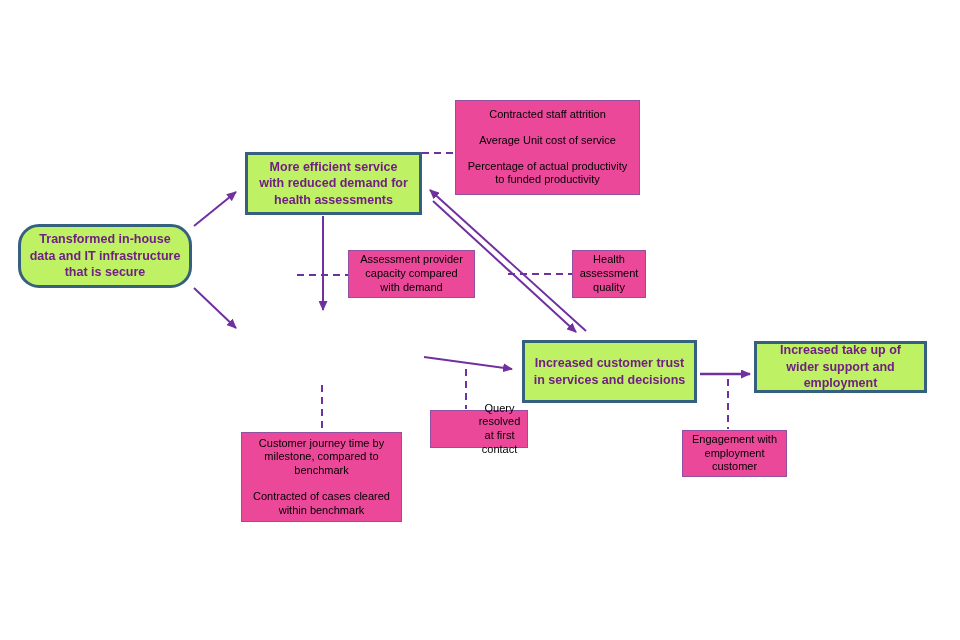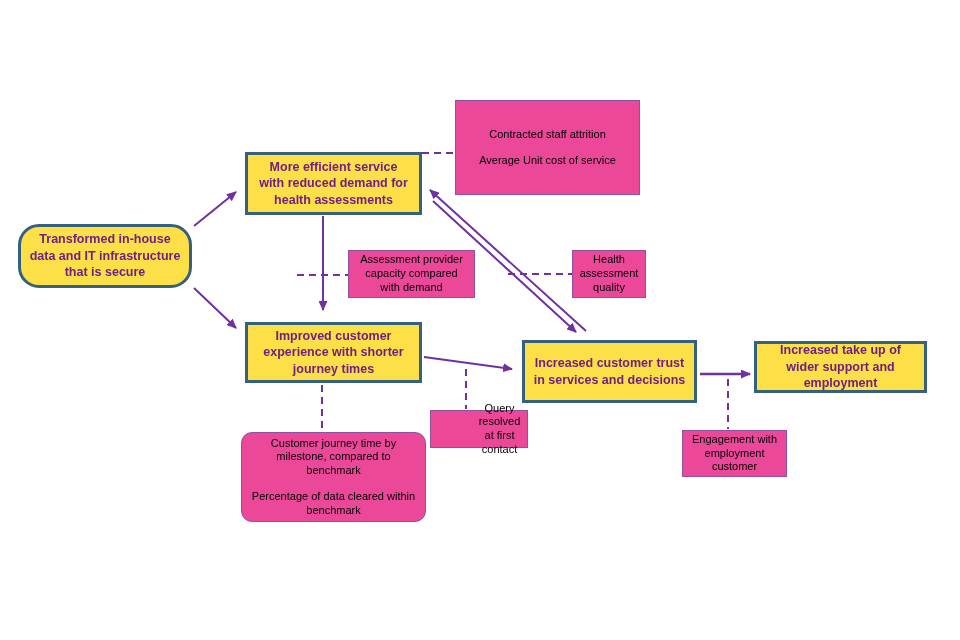--- a/index.html
+++ b/index.html
@@ -3,21 +3,21 @@
 <meta charset="utf-8">
 <style>
   html,body{margin:0;padding:0;background:#fff;}
   #canvas{
     position:relative;width:960px;height:640px;background:#fff;overflow:hidden;
     font-family:"Liberation Sans", sans-serif;
   }
   #arrow-layer{position:absolute;left:0;top:0;width:960px;height:640px;}
   .node{
     position:absolute;box-sizing:border-box;
-    background:#fde047;border:3px solid #35617F;
+    background:#bef264;border:3px solid #35617F;
     color:#702082;font-weight:bold;font-size:12.5px;line-height:1.32;
     display:flex;align-items:center;justify-content:center;text-align:center;
     padding:4px 8px;
   }
   .metric{
     position:absolute;box-sizing:border-box;
     background:#ec4899;border:1px solid #9051A0;
     color:#000;font-size:11px;line-height:1.25;
     display:flex;flex-direction:column;align-items:center;justify-content:center;
     text-align:center;padding:4px 6px;gap:12px;
@@ -49,37 +49,37 @@
     <line x1="508" y1="274" x2="572" y2="274" stroke="#7030A0" stroke-width="2" stroke-dasharray="7 5"></line>
     <line x1="322" y1="385" x2="322" y2="431" stroke="#7030A0" stroke-width="2" stroke-dasharray="7 5"></line>
     <line x1="466" y1="369" x2="466" y2="409" stroke="#7030A0" stroke-width="2" stroke-dasharray="7 5"></line>
     <line x1="728" y1="379" x2="728" y2="429" stroke="#7030A0" stroke-width="2" stroke-dasharray="7 5"></line>
   </svg>
 
   <div class="node" style="left:18px;top:224px;width:174px;height:64px;border-radius:21px;">Transformed in-house data and IT infrastructure that is secure</div>
 
   <div class="node" style="left:245px;top:152px;width:177px;height:63px;">More efficient service with reduced demand for health assessments</div>
 
-  <div class="node" style="left:245px;top:322px;width:177px;height:61px;">Improved customer experience with shorter journey times</div>
 
   <div class="node" style="left:522px;top:340px;width:175px;height:63px;">Increased customer trust in services and decisions</div>
 
   <div class="node" style="left:754px;top:341px;width:173px;height:52px;">Increased take up of wider support and employment</div>
 
   <div class="metric" style="left:455px;top:100px;width:185px;height:95px;">
     <span class="metric-line">Contracted staff attrition</span>
     <span class="metric-line">Average Unit cost of service</span>
+    <span class="metric-line">Percentage of actual productivity to funded productivity</span>
   </div>
 
   <div class="metric" style="left:348px;top:250px;width:127px;height:48px;">Assessment provider capacity compared with demand</div>
 
   <div class="metric" style="left:572px;top:250px;width:74px;height:48px;">Health assessment quality</div>
 
   <div class="metric" style="left:430px;top:410px;width:98px;height:38px;padding-left:47px;">Query resolved at first contact</div>
 
-  <div class="metric" style="left:241px;top:432px;width:185px;height:90px;border-radius:11px;">
+  <div class="metric" style="left:241px;top:432px;width:161px;height:90px;">
     <span class="metric-line">Customer journey time by milestone, compared to benchmark</span>
-    <span class="metric-line">Percentage of data cleared within benchmark</span>
+    <span class="metric-line">Contracted of cases cleared within benchmark</span>
   </div>
 
   <div class="metric" style="left:682px;top:430px;width:105px;height:47px;">Engagement with employment customer</div>
 
 </div>
 
 </body></html>

